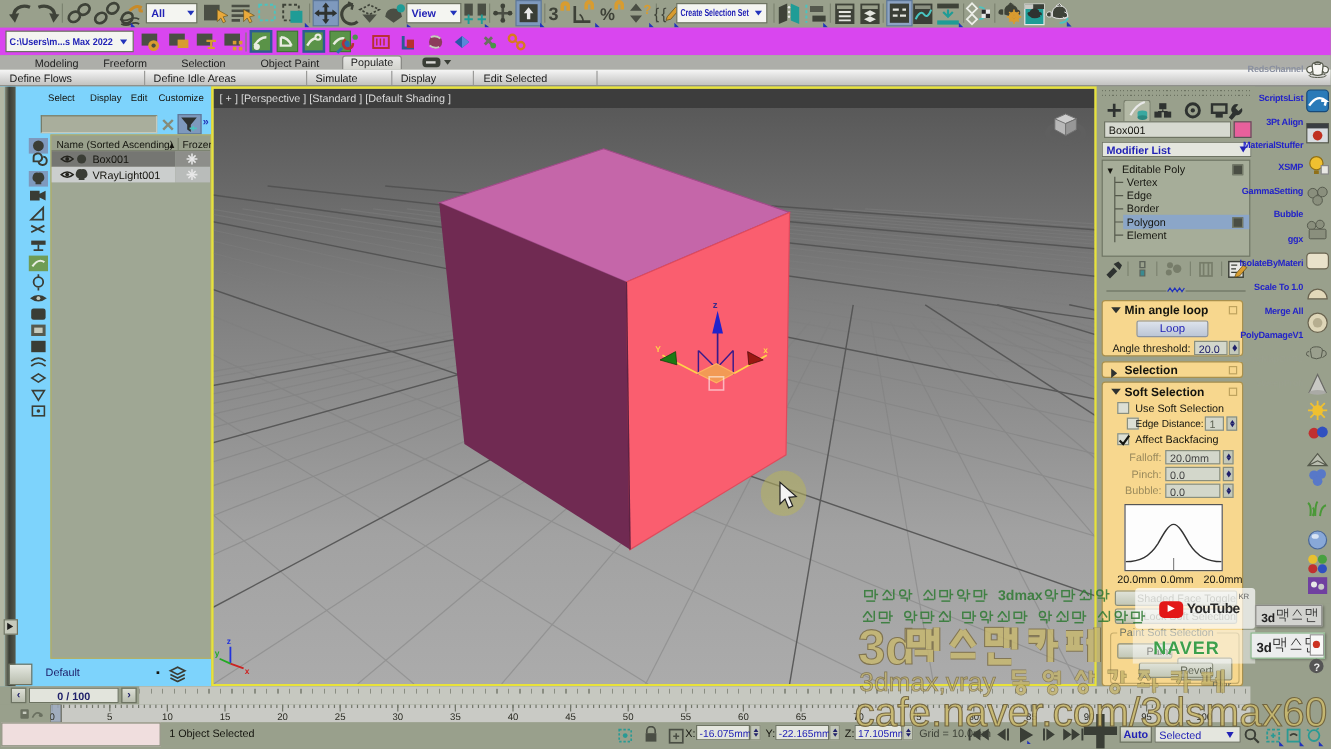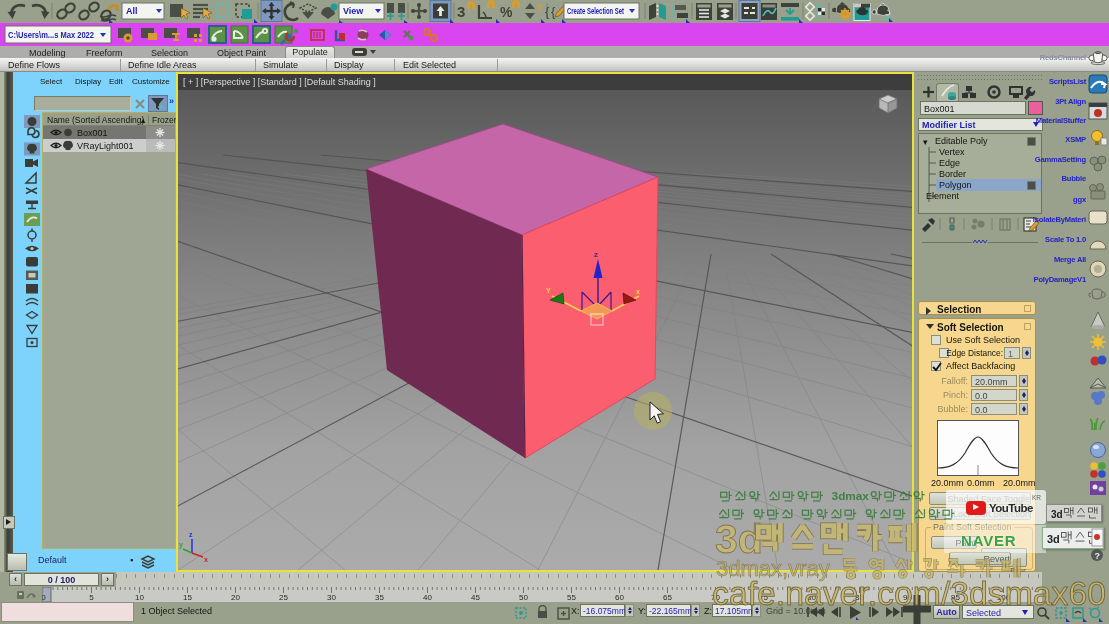--- a/index.html
+++ b/index.html
@@ -558,21 +558,21 @@
   </div>
   <svg class="abs" style="left:8px;top:13px" width="10" height="55">
           <path d="M2 0 l0 55 M2 5 l7 0 M2 16 l7 0 M2 27 l7 0 M2 38 l7 0 M2 49 l7 0" stroke="#55594c" stroke-width="1" fill="none"></path>
         </svg>
   <span class="abs" style="left:20px;top:13px;">Vertex</span>
   <span class="abs" style="left:20px;top:24px;">Edge</span>
   <span class="abs" style="left:20px;top:35px;">Border</span>
   <div class="abs" style="left:17px;top:45px;width:105px;height:12px;background:#8ba6c8;"></div>
   <span class="abs" style="left:20px;top:46px;">Polygon</span>
   <div class="abs" style="left:108px;top:47px;width:9px;height:9px;background:#4a4e44;border:1px solid #767c6a;"></div>
-  <span class="abs" style="left:7px;top:57px;text-align:right;">Element</span>
+  <span class="abs" style="left:20px;top:57px;text-align:right;">Element</span>
  </div>
 
  <svg class="abs" style="left:4px;top:144px;" width="124" height="17" viewBox="0 0 124 17">
   <path d="M4 13 l6 -6 l3 3 l-6 6 z M10 4 l4 -2 l3 3 l-2 4 z" fill="#2e3230"></path>
   <line x1="22" y1="2" x2="22" y2="14" stroke="#7c8370"></line>
   <path d="M32 2 l4 0 l0 5 l-4 0 z" fill="none" stroke="#5d635a" stroke-width="1.2"></path>
         <path d="M32 9 l4 0 l0 5 l-4 0 z" fill="#3a8a90" stroke="#5d635a"></path>
   <line x1="46" y1="2" x2="46" y2="14" stroke="#7c8370"></line>
   <g fill="#777d6a">
           <circle cx="57" cy="5" r="2.5"></circle>
@@ -608,20 +608,29 @@
   .triright{border-top:4px solid transparent;border-bottom:4px solid transparent;border-left:5px solid #2e3230;}
   .rfield{position:absolute;background:#d3d7cb;border:1px solid #8a8f7d;font-size:9px;color:#20206a;padding-top:1px;padding-left:3px;height:12px;}
   .spin{position:absolute;width:9px;height:12px;background:#c3c8ba;border:1px solid #8a8f7d;}
   .spin:before{content:"";position:absolute;left:2px;top:2px;border-left:2.5px solid transparent;border-right:2.5px solid transparent;border-bottom:3.5px solid #20206a;}
   .spin:after{content:"";position:absolute;left:2px;bottom:2px;border-left:2.5px solid transparent;border-right:2.5px solid transparent;border-top:3.5px solid #20206a;}
   .chk{position:absolute;width:10px;height:10px;background:#dcdfd4;border:1px solid #8a8f7d;}
   .rbtn{position:absolute;background:linear-gradient(#dfe2d8,#c2c7b6);border:1px solid #8a8f7d;border-radius:2px;font-size:9px;text-align:right;color:#5f6454;}
   .pinic{position:absolute;right:4px;top:4px;width:7px;height:7px;border:1px solid #bfa35e;}
  </style>
 
+ <div class="roll" style="top:178px;height:47px;">
+  <div class="rolltri tridown"></div>
+        <div class="rollhead" style="left:18px;">Min angle loop</div>
+  <div class="pinic"></div>
+  <div class="abs" style="left:28px;top:16px;width:60px;height:14px;background:linear-gradient(#dde3ec,#bcc6d6);border:1px solid #8a94a4;border-radius:2px;text-align:center;font-size:9.5px;color:#2222b6;padding-top:1px;">Loop</div>
+  <div class="abs" style="left:8px;top:34px;font-size:9px;color:#15150f;">Angle threshold:</div>
+  <div class="rfield" style="left:76px;top:33px;width:28px;">20.0</div>
+  <div class="spin" style="left:105px;top:33px;"></div>
+ </div>
 
  <div class="roll" style="top:229px;height:14px;">
   <div class="rolltri triright"></div>
         <div class="rollhead" style="left:18px;top:2px;">Selection</div>
   <div class="pinic" style="top:3px;"></div>
  </div>
 
  <div class="roll" style="top:246px;height:254px;">
   <div class="rolltri tridown"></div>
         <div class="rollhead" style="left:18px;">Soft Selection</div>

